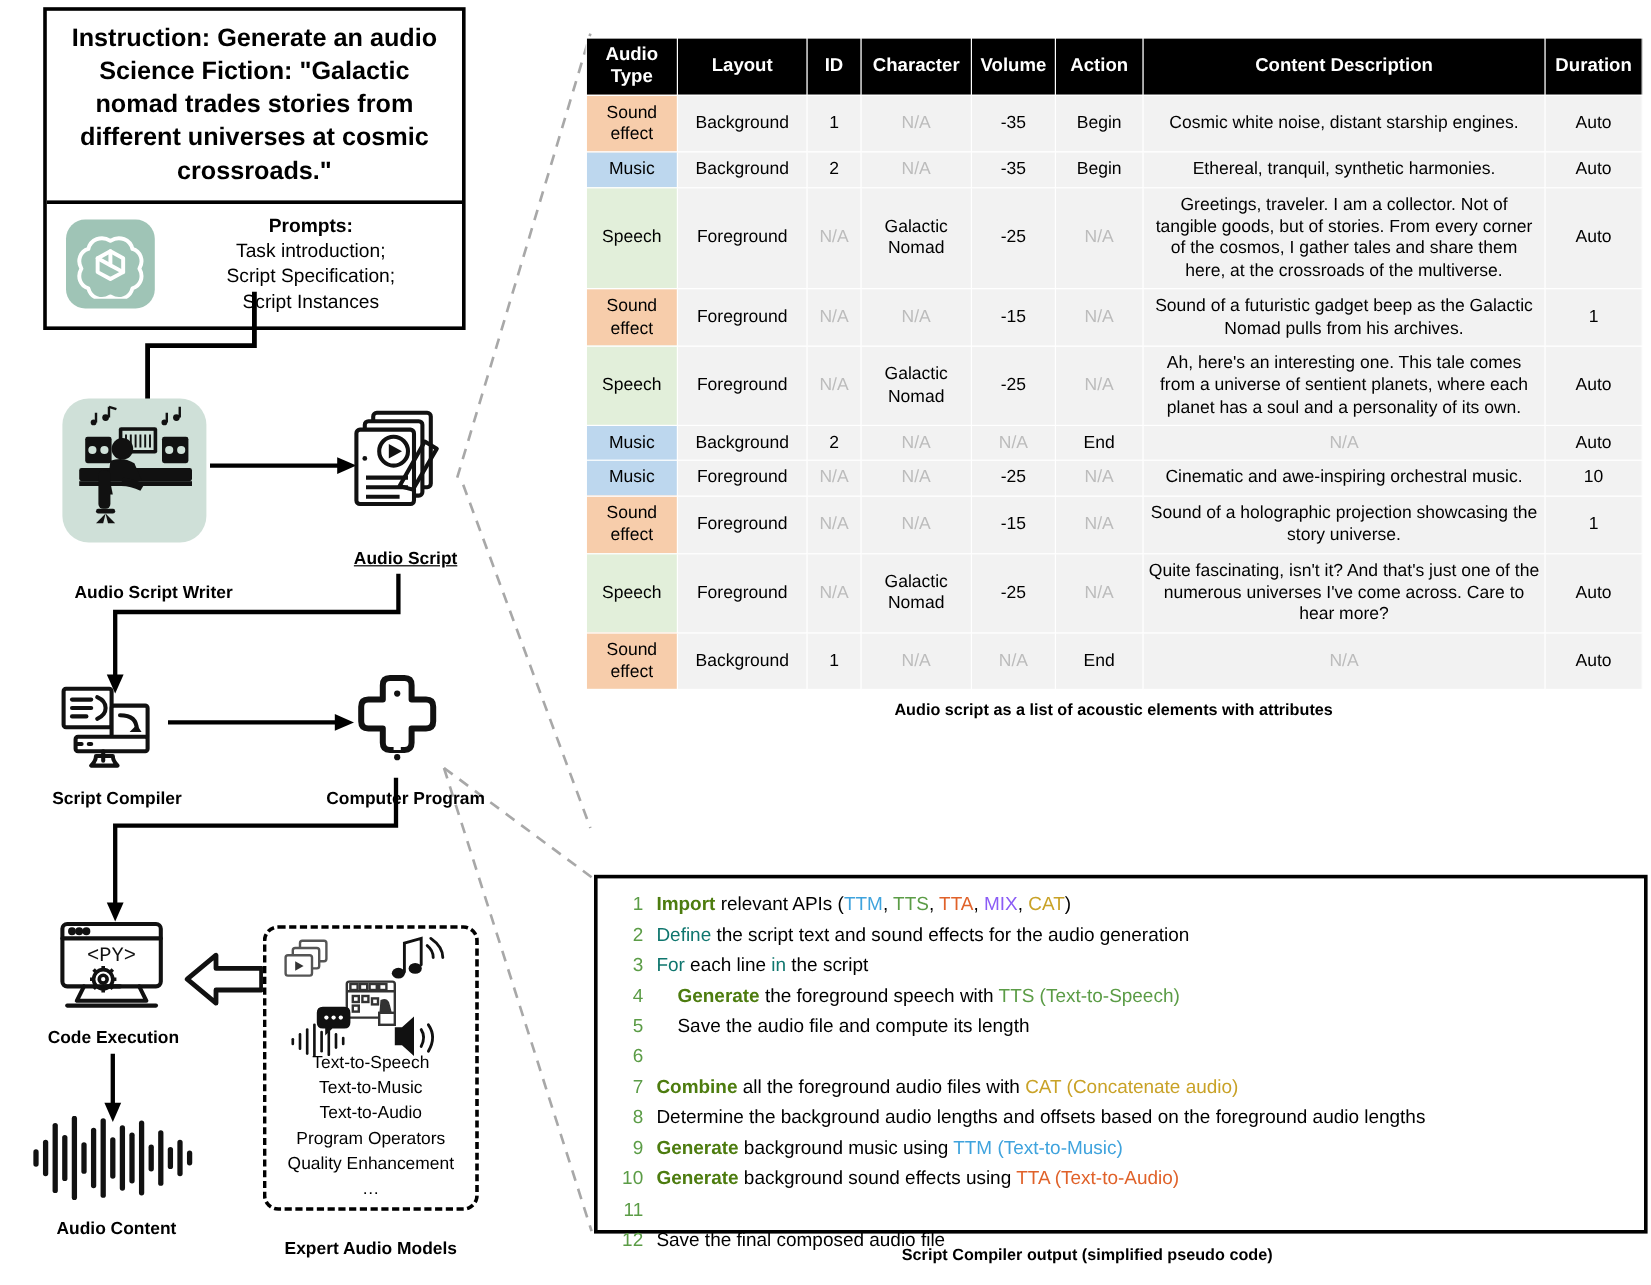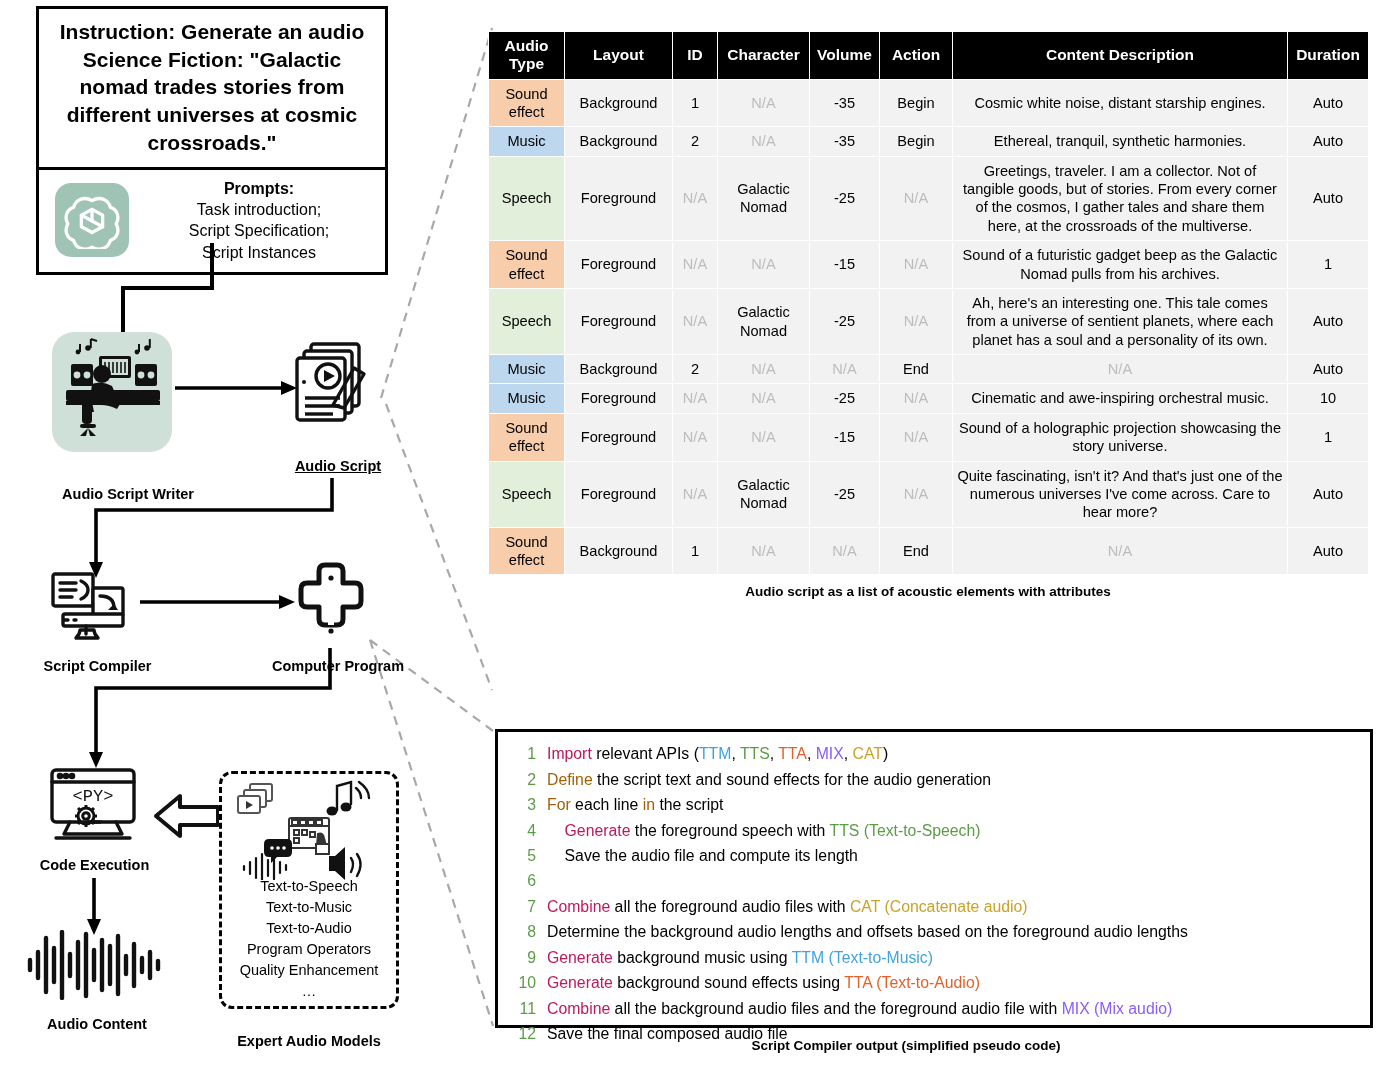--- a/index.html
+++ b/index.html
@@ -50,22 +50,22 @@
            font-weight:bold;width:100%;}
 
   
   #code-box{position:absolute;left:495px;top:729px;width:878px;height:299px;
             border:3px solid #000;box-sizing:border-box;background:#fff;
             padding:9px 0 0 0;}
   .code-line{display:flex;font-size:15.8px;line-height:1.46;padding:1.2px 0;}
   .ln{width:38px;text-align:right;color:#5b9c46;flex:0 0 auto;
       padding-right:11px;}
   .ctxt{flex:1;white-space:pre-wrap;}
-  .kw-purple{color:#be185d;}
-  .kw-gold{color:#a16207;}
+  .kw-purple{color:#4d7c0f;font-weight:bold;}
+  .kw-gold{color:#0f766e;}
   .t-ttm{color:#3fa3dd;}
   .t-tts{color:#5b9c46;}
   .t-tta{color:#e0622a;}
   .t-mix{color:#8b5cf6;}
   .t-cat{color:#c9a227;}
 
   
   #connectors{position:absolute;left:0;top:0;width:1376px;height:1071px;
               pointer-events:none;}
 </style>
@@ -535,20 +535,19 @@
     <div class="code-line">
       <span class="ln">9</span>
       <span class="ctxt"><span class="kw-purple">Generate</span><span> background music using </span><span class="t-ttm">TTM (Text-to-Music)</span></span>
     </div>
     <div class="code-line">
       <span class="ln">10</span>
       <span class="ctxt"><span class="kw-purple">Generate</span><span> background sound effects using </span><span class="t-tta">TTA (Text-to-Audio)</span></span>
     </div>
     <div class="code-line">
       <span class="ln">11</span>
-      <span class="ctxt"><span class="kw-purple">Combine</span><span> all the background audio files and the foreground audio file with </span><span class="t-mix">MIX (Mix audio)</span></span>
     </div>
     <div class="code-line">
       <span class="ln">12</span>
       <span class="ctxt"><span>Save the final composed audio file</span></span>
     </div>
   </div>
 <div class="caption" style="left:467px;top:1038px;width:878px;">Script Compiler output (simplified pseudo code)</div>
 
 </body></html>

